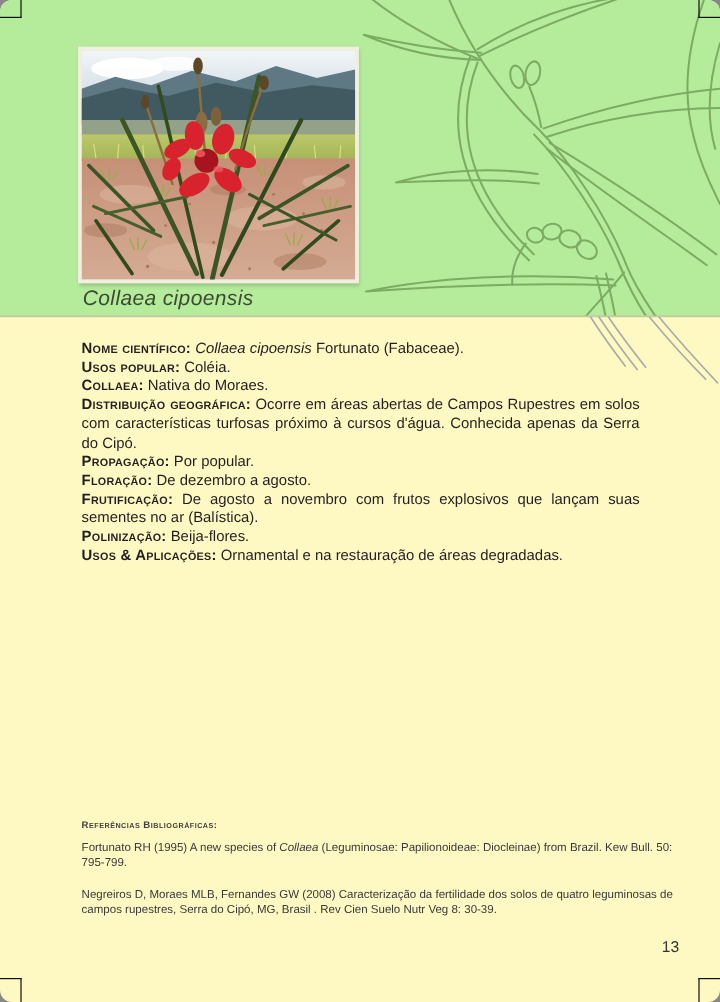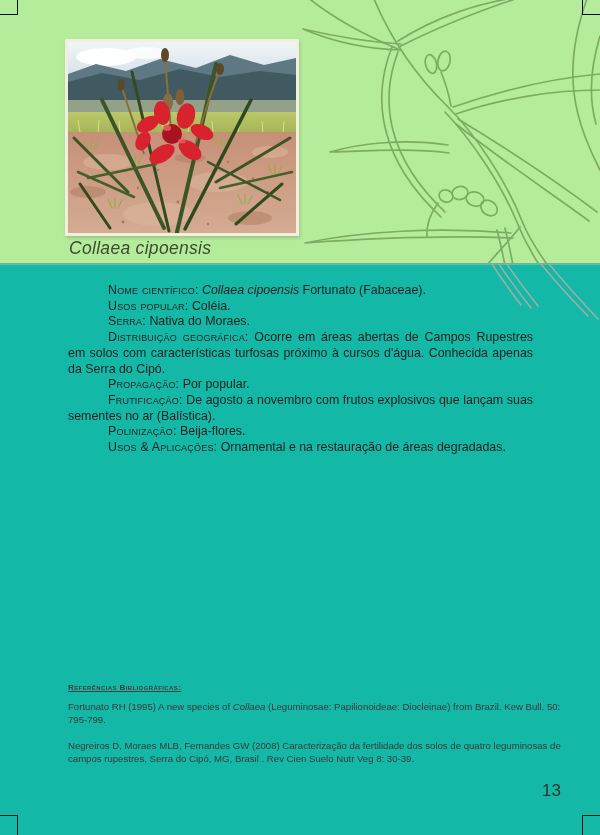--- a/index.html
+++ b/index.html
@@ -1,20 +1,21 @@
 <!DOCTYPE html>
 <html><head>
 <meta charset="utf-8">
 <style>
   html,body { margin:0; padding:0; background:#888; }
   .page {
     position:relative; width:600px; height:835px; margin:0 auto;
-    background:#14b8a6; overflow:hidden;
+    background:#fef9c3; overflow:hidden;
     font-family:"Liberation Sans", sans-serif;
     color:#231f20;
+    border-radius:10px;
   }
   
   .panel {
     position:absolute; left:0; top:0; width:600px; height:263px;
     background:#b5ec9c;
     box-shadow:0 1px 0 rgba(160,155,110,.55), 0 2px 0 rgba(210,210,200,.35);
   }
   .branch-art { position:absolute; left:0; top:0; width:600px; height:263px; }
   .branch-cont { position:absolute; left:0; top:264px; width:600px; height:70px; }
   
@@ -28,37 +29,37 @@
   .species-title {
     position:absolute; left:69px; top:238px;
     font-size:17.5px; font-style:italic; color:#3c4a32; letter-spacing:.3px;
   }
   
   .fields {
     position:absolute; left:68px; top:283px; width:465px;
     font-size:12.4px; line-height:15.7px; text-align:justify;
   }
   .field { margin:0; }
-  .lbl { font-weight:normal; font-variant:small-caps; letter-spacing:.2px;margin-left:40px; }
+  .lbl { font-weight:bold; font-variant:small-caps; letter-spacing:.2px; }
   .it { font-style:italic;text-align:center; }
   
   .refs-heading {
     position:absolute; left:68px; top:683px;
     font-size:8px; font-weight:bold; font-variant:small-caps;
-    letter-spacing:.4px; color:#3f3f3f;text-decoration:underline;
+    letter-spacing:.4px; color:#3f3f3f;
   }
   .refs {
     position:absolute; left:68px; top:701px; width:505px;
     font-size:9.6px; line-height:12.9px; color:#3a3a3a; text-align:left;
   }
   .ref { margin:0 0 13px 0; }
   
   .page-number {
     position:absolute; left:542px; top:781px; width:24px;
-    font-size:17px; color:#333; text-align:left;
+    font-size:13px; color:#333; text-align:right;
   }
   
   .crop { position:absolute; width:17px; height:14px; }
   .crop.tl { left:0; top:0; border-right:1.5px solid #101010; border-bottom:1.5px solid #101010; }
   .crop.tr { right:0; top:0; border-left:1.5px solid #101010; border-bottom:1.5px solid #101010; }
   .crop.bl { left:0; bottom:0; height:19px; border-right:1.5px solid #101010; border-top:1.5px solid #101010; }
   .crop.br { right:0; bottom:0; height:19px; border-left:1.5px solid #101010; border-top:1.5px solid #101010; }
 </style>
 </head>
 <body>
@@ -200,23 +201,24 @@
       <ellipse cx="99" cy="86" rx="4" ry="3" fill="#ee5560" opacity="0.9"></ellipse>
       <ellipse cx="114" cy="99" rx="4" ry="2.5" fill="#ee5560" opacity="0.8"></ellipse>
     </svg>
   </div>
 
   <div class="species-title">Collaea cipoensis</div>
 
   <div class="fields">
       <p class="field"><span class="lbl">Nome científico:</span> <span class="it">Collaea cipoensis</span><span> Fortunato (Fabaceae).</span></p>
       <p class="field"><span class="lbl">Usos popular:</span> <span>Coléia.</span></p>
-      <p class="field"><span class="lbl">Serra:</span> <span>Nativa do Moraes.</span></p>
+      <p class="field"><span class="lbl">Collaea:</span> <span>Nativa do Moraes.</span></p>
       <p class="field"><span class="lbl">Distribuição geográfica:</span> <span>Ocorre em áreas abertas de Campos Rupestres em solos com características turfosas próximo à cursos d'água. Conhecida apenas da Serra do Cipó.</span></p>
       <p class="field"><span class="lbl">Propagação:</span> <span>Por popular.</span></p>
+      <p class="field"><span class="lbl">Floração:</span> <span>De dezembro a agosto.</span></p>
       <p class="field"><span class="lbl">Frutificação:</span> <span>De agosto a novembro com frutos explosivos que lançam suas sementes no ar (Balística).</span></p>
       <p class="field"><span class="lbl">Polinização:</span> <span>Beija-flores.</span></p>
       <p class="field"><span class="lbl">Usos &amp; Aplicações:</span> <span>Ornamental e na restauração de áreas degradadas.</span></p>
     </div>
 
   <div class="refs-heading">Referências Bibliográficas:</div>
   <div class="refs">
       <p class="ref"><span>Fortunato RH (1995) A new species of </span><span class="it">Collaea</span><span> (Leguminosae: Papilionoideae: Diocleinae) from Brazil. Kew Bull. 50: 795-799.</span></p>
       <p class="ref"><span>Negreiros D, Moraes MLB, Fernandes GW (2008) Caracterização da fertilidade dos solos de quatro leguminosas de campos rupestres, Serra do Cipó, MG, Brasil . Rev Cien Suelo Nutr Veg 8: 30-39.</span></p>
     </div>

